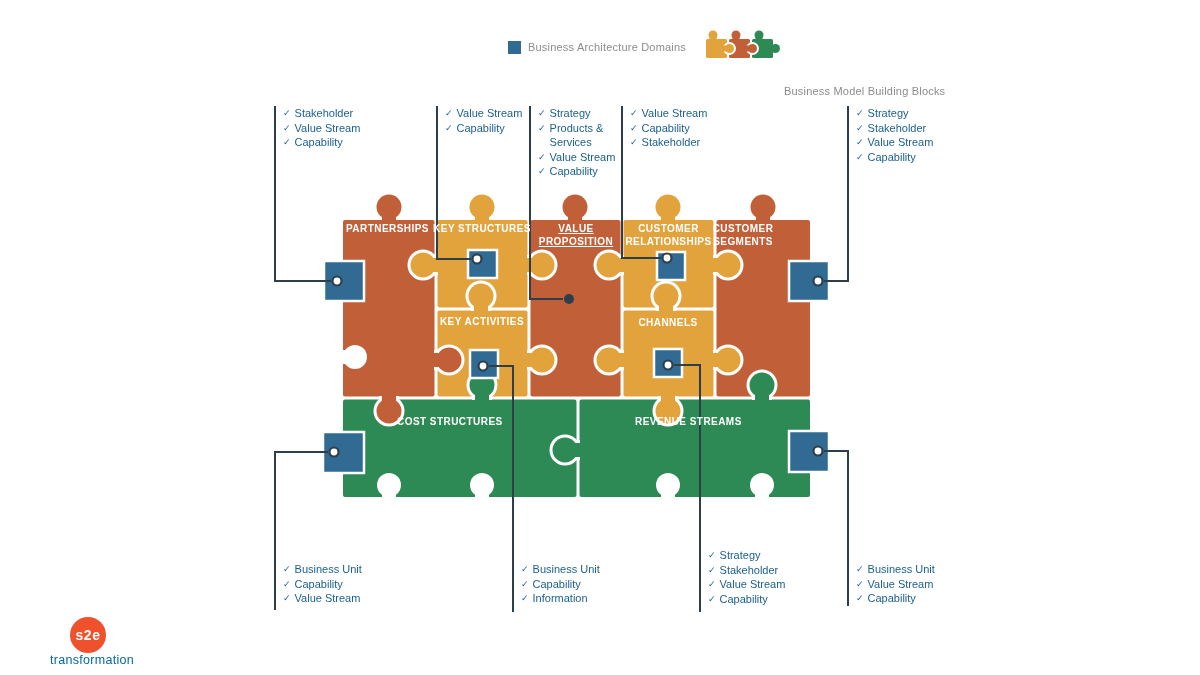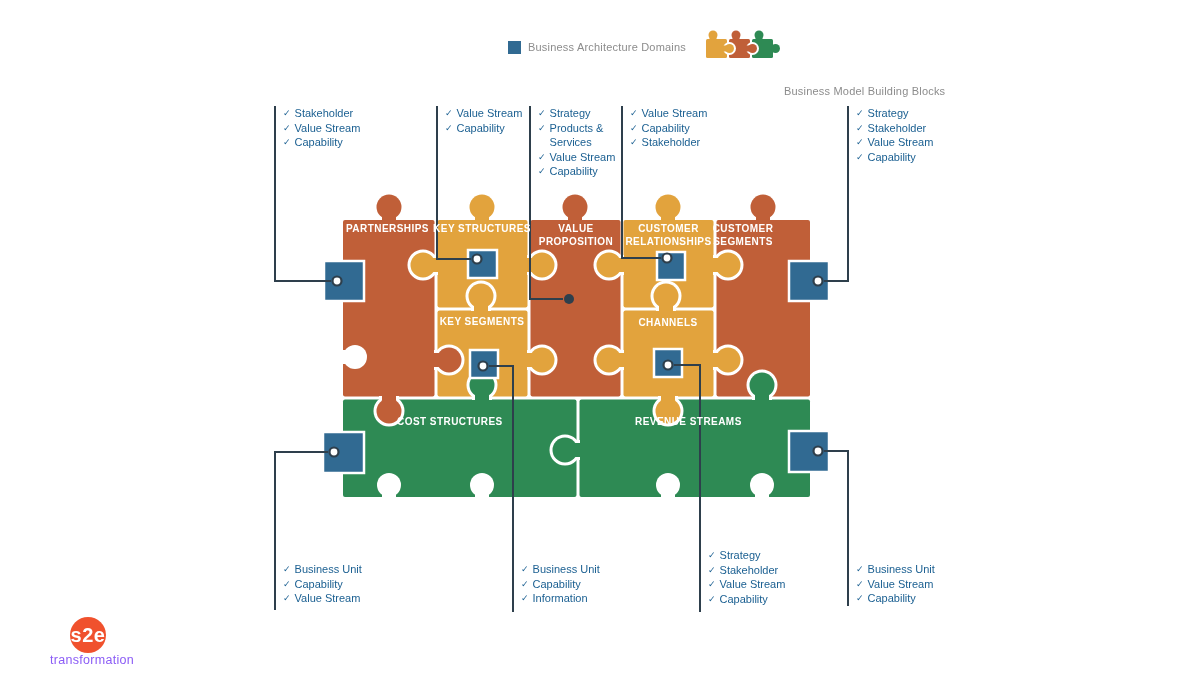--- a/index.html
+++ b/index.html
@@ -9,22 +9,22 @@
   .legend-label{position:absolute;font-size:11px;color:#8C8C8C;letter-spacing:.2px;}
   .blabel{position:absolute;color:#ffffff;font-weight:bold;font-size:10px;line-height:13px;
           letter-spacing:.45px;text-align:center;}
   .blabel.leftalign{text-align:left;white-space:nowrap;margin-left:47px;}
   .callout{position:absolute;color:#1A5F91;font-size:11px;font-weight:500;}
   .ci{display:flex;gap:4px;align-items:flex-start;}
   .ci .chk{font-size:9px;line-height:14.5px;flex:0 0 auto;}
   .ci .cl{line-height:14.5px;}
   .logo-circle{position:absolute;left:70px;top:617px;width:36px;height:36px;border-radius:50%;
                background:#F0512D;display:flex;align-items:center;justify-content:center;
-               color:#fff;font-weight:bold;font-size:20px;letter-spacing:.5px;}
-  .logo-name{position:absolute;left:50px;top:653px;font-size:12.5px;color:#8b5cf6;letter-spacing:.3px;}
+               color:#fff;font-weight:bold;font-size:14px;letter-spacing:.5px;}
+  .logo-name{position:absolute;left:50px;top:653px;font-size:12.5px;color:#0369a1;letter-spacing:.3px;}
 </style>
 </head>
 <body>
 
 <div class="stage">
 
 <svg width="1200" height="675" viewBox="0 0 1200 675">
 
   <g id="pieces">
     <rect x="343" y="220" width="91.5" height="176.5" rx="2" fill="#C05F38"></rect>
@@ -177,24 +177,24 @@
     <rect x="61" y="14.5" width="8" height="6" fill="#2E8A54"></rect>
     <circle cx="69.5" cy="17.5" r="4.5" fill="#2E8A54"></circle>
   </g>
 </svg>
 
 <div class="legend-label" style="left:528px;top:41px;">Business Architecture Domains</div>
 <div class="legend-label" style="left:784px;top:41px;margin-top:44px;">Business Model Building Blocks</div>
 
 <div class="blabel" style="left:320px;top:222px;width:110px;">KEY PARTNERSHIPS</div>
 <div class="blabel" style="left:427px;top:222px;width:110px;">KEY STRUCTURES</div>
-<div class="blabel" style="left:520px;top:222px;width:112px;">VALUE PROPOSITION</div>
+<div class="blabel" style="left:520px;top:222px;width:112px;text-decoration:underline;">VALUE PROPOSITION</div>
 <div class="blabel" style="left:611px;top:222px;width:115px;">CUSTOMER RELATIONSHIPS</div>
 <div class="blabel" style="left:688px;top:222px;width:110px;">CUSTOMER SEGMENTS</div>
-<div class="blabel" style="left:427px;top:315px;width:110px;">KEY SEGMENTS</div>
+<div class="blabel" style="left:427px;top:315px;width:110px;">KEY ACTIVITIES</div>
 <div class="blabel" style="left:613px;top:316px;width:110px;">CHANNELS</div>
 <div class="blabel leftalign" style="left:350px;top:415px;">COST STRUCTURES</div>
 <div class="blabel leftalign" style="left:588px;top:415px;">REVENUE STREAMS</div>
 
 <div class="callout" style="left:283px;top:106px;width:100px;">
       <div class="ci">
         <span class="chk">✓</span>
         <span class="cl">Stakeholder</span>
       </div>
       <div class="ci">

